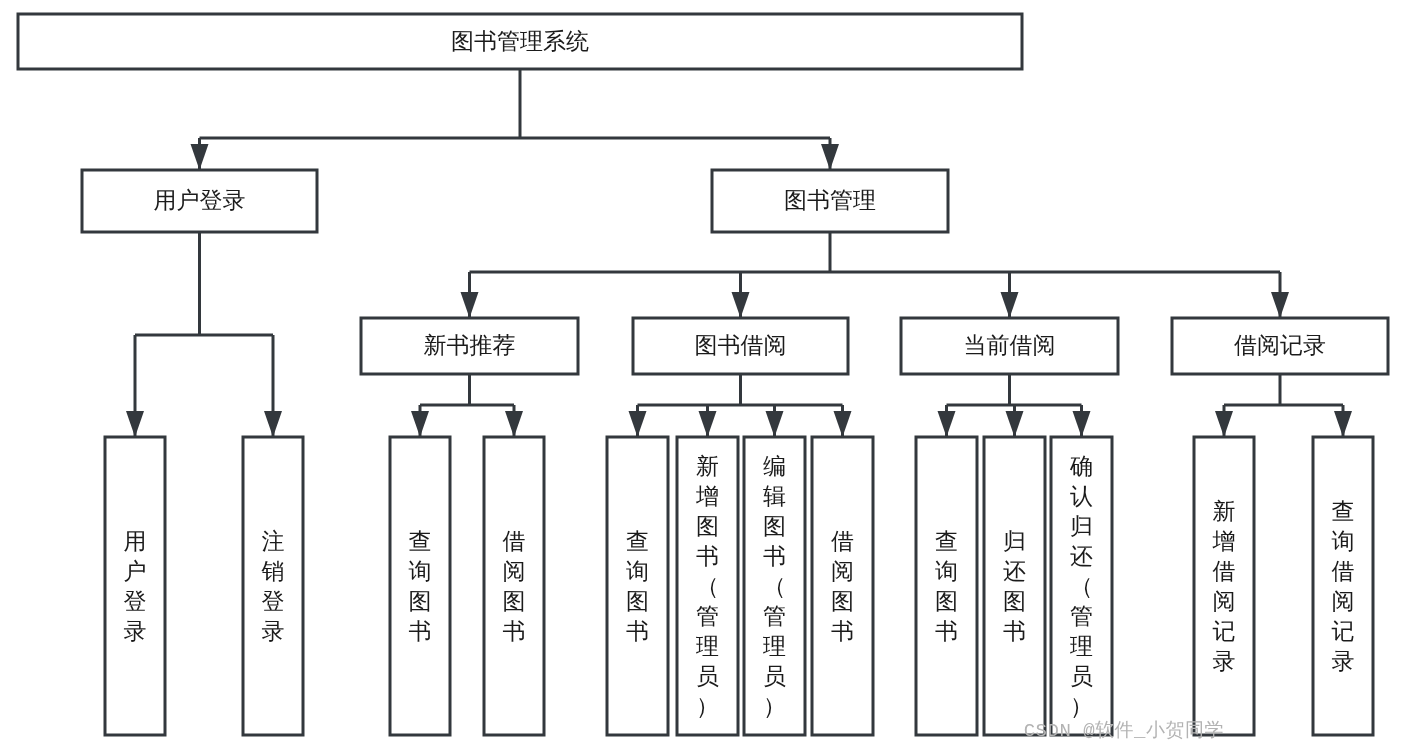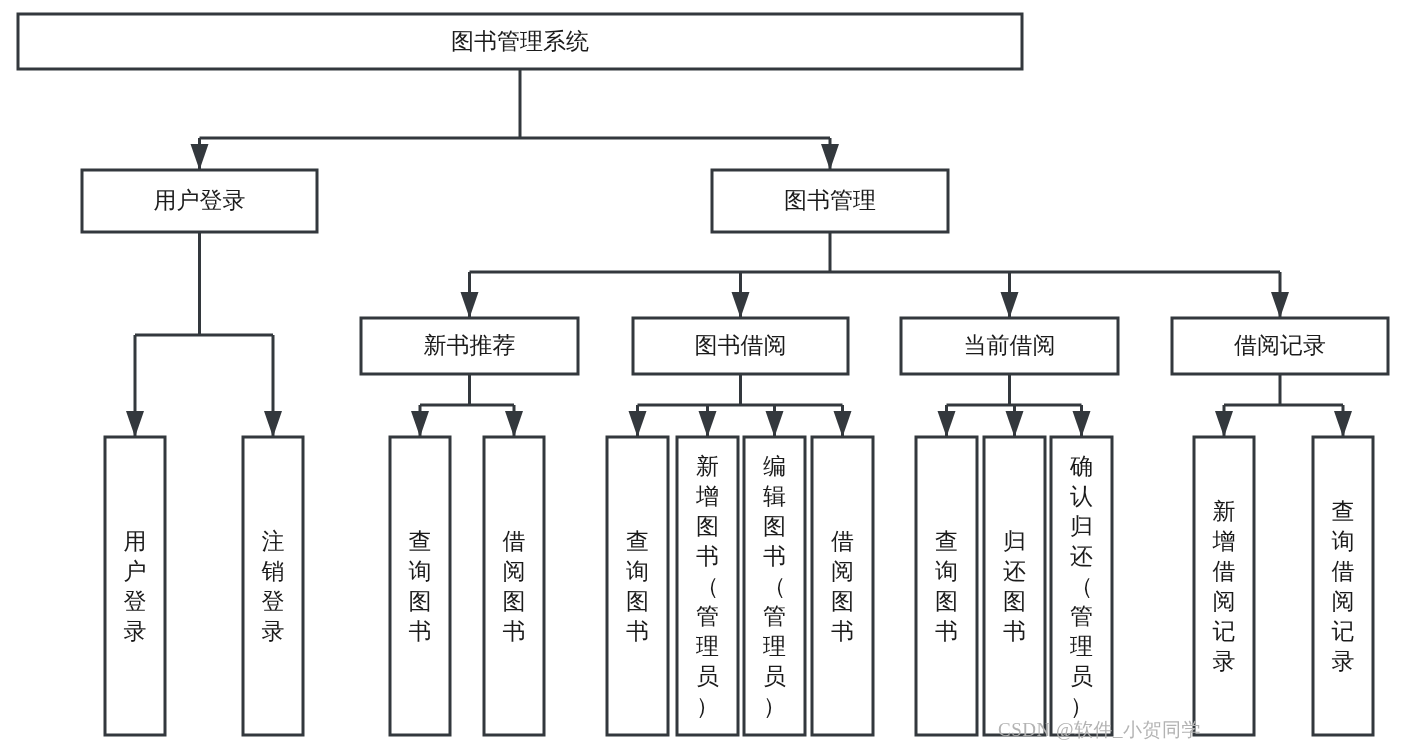--- a/index.html
+++ b/index.html
@@ -11,20 +11,21 @@
     width: 1405px;
     height: 747px;
     font-family: "Liberation Sans", "DejaVu Sans", sans-serif;
     overflow: hidden;
   }
   #diagram-root {
     position: relative;
     width: 1209px;
     height: 747px;
     background: #ffffff;
+    padding-left: 23px;
   }
   svg#flow {
     position: absolute;
     left: 0;
     top: 0;
     width: 1405px;
     height: 747px;
     display: block;
   }
   .node-box {
@@ -52,21 +53,21 @@
   .node-label-vertical {
     fill: #1b1b1b;
     font-family: "Liberation Sans", "DejaVu Sans", sans-serif;
     font-size: 23px;
     text-anchor: middle;
   }
   .watermark {
     position: absolute;
     right: 8px;
     bottom: 4px;
-    font-family: Liberation Serif, serif;
+    font-family: Liberation Mono, monospace;
     font-size: 19px;
     color: #b3b3b3;
     letter-spacing: 0.5px;
     white-space: nowrap;
     user-select: none;
   }
 </style>
 </head>
 <body>
 

